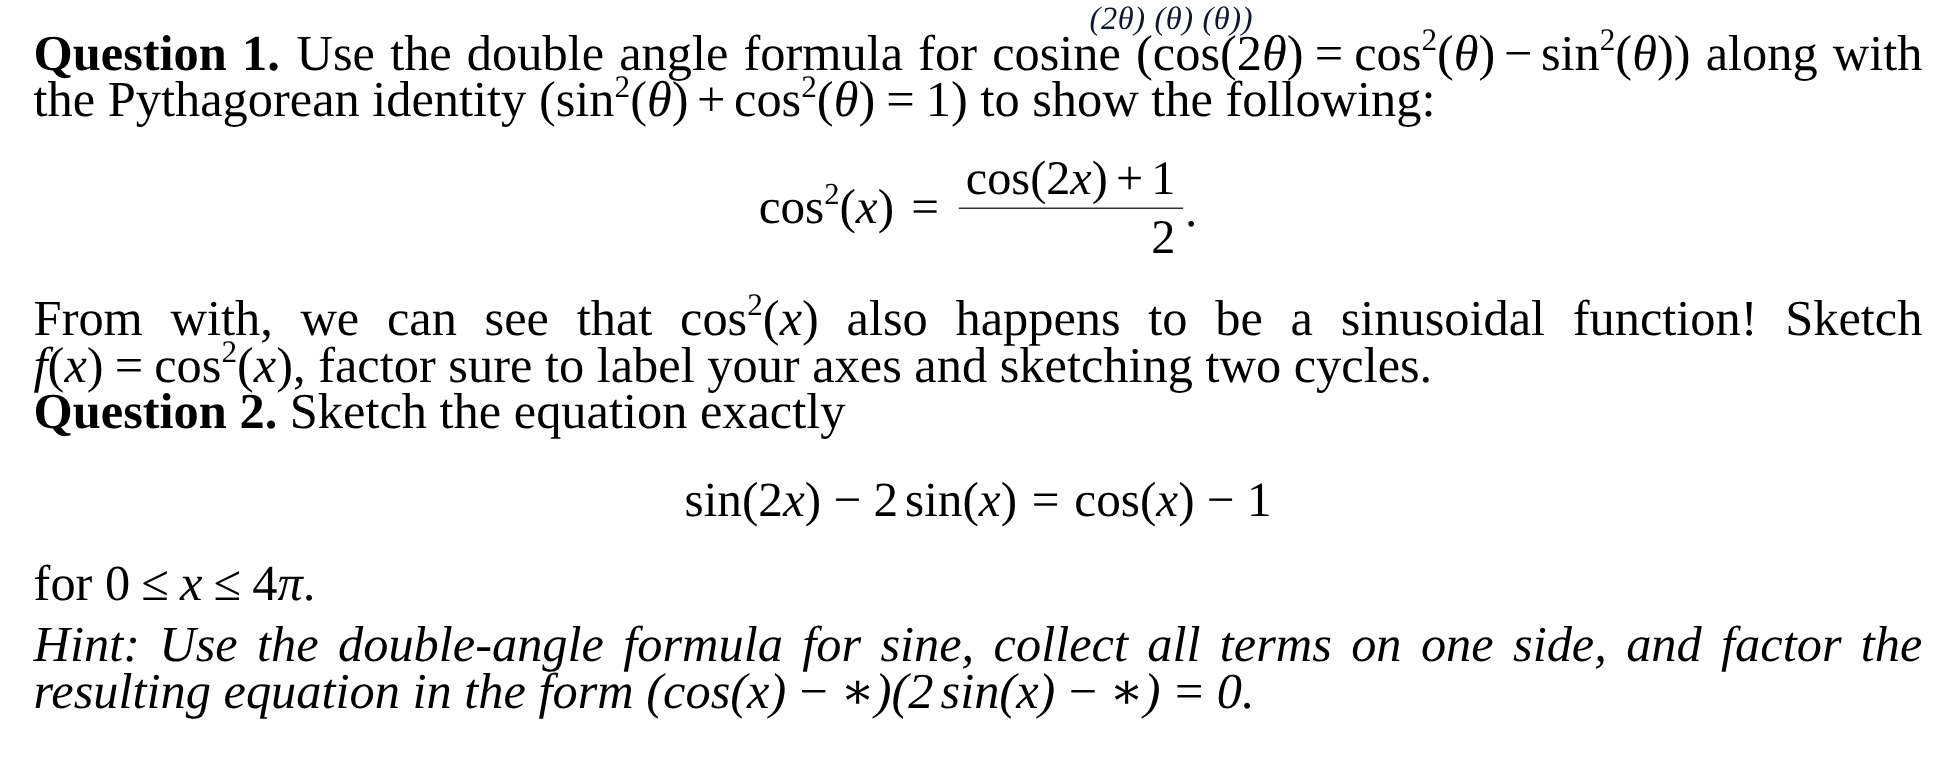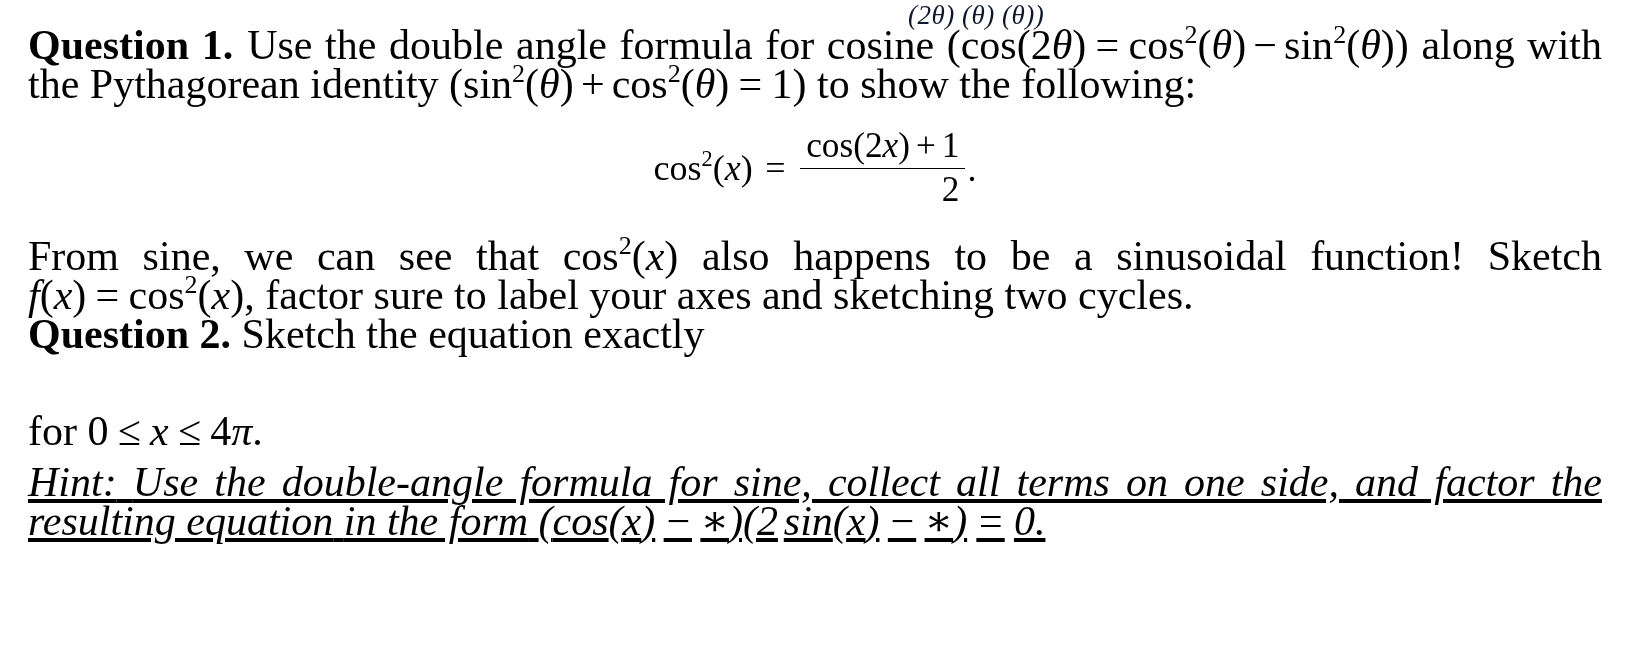--- a/index.html
+++ b/index.html
@@ -62,21 +62,21 @@
     line-height: 0;
     font-style: normal;
   }
   .op { padding: 0 0.17em; }
   .opeq { padding: 0 0.22em; }
   .thin { display: inline-block; width: 0.14em; }
 
   
   .display-eq {
     text-align: center;
-    font-size: 36px;
+    font-size: 41px;
     line-height: 1.1;
   }
   .frac {
     display: inline-block;
     vertical-align: middle;
     text-align: right;
     margin: 0 2px;
     position: relative;
     top: -0.08em;
   }
@@ -86,21 +86,21 @@
     border-bottom: 1.6px solid #000;
     font-size: 0.98em;
   }
   .frac .den {
     display: block;
     padding: 2px 6px 0 6px;
     font-size: 0.98em;
   }
   .eqperiod { vertical-align: -0.05em; }
 
-  .hint { font-style: italic; text-decoration: underline; }
+  .hint { font-style: italic; }
   .hint .mup { font-style: italic; }
   .hint .mi { font-style: italic; }
 
   .sp-eq1 { height: 26px; }
   .sp-eq1b { height: 24px; }
   .sp-eq2 { height: 30px; }
   .sp-eq2b { height: 28px; }
   .sp-hint { height: 12px; }
 </style>
 </head>
@@ -126,37 +126,40 @@
   <div class="sp-eq1"></div>
 
   <div class="display-eq">
     <span><span class="mup">cos</span><sup class="pw">2</sup>(<span class="mi">x</span>)</span><span class="opeq" style="padding:0 .35em;">=</span><span class="frac"><span class="num"><span class="mup">cos</span>(2<span class="mi">x</span>)<span class="op">+</span>1</span><span class="den">2</span></span><span class="eqperiod">.</span>
   </div>
 
   <div class="sp-eq1b"></div>
 
   <div class="block">
     <p class="para">
-      <span>From sine, we can see that</span>
+      <span>From with, we can see that</span>
       <span><span class="mup">cos</span><sup class="pw">2</sup>(<span class="mi">x</span>)</span>
       <span>also happens to be a sinusoidal function! Sketch</span>
       <span><span class="mi">f</span>(<span class="mi">x</span>)<span class="opeq">=</span><span class="mup">cos</span><sup class="pw">2</sup>(<span class="mi">x</span>)</span><span>, factor</span>
       <span>sure to label your axes and sketching two cycles.</span>
     </p>
   </div>
 
   <div class="block">
     <p class="para nojust">
       <span class="qhead">Question 2.</span>
       <span>Sketch the equation exactly</span>
     </p>
   </div>
 
   <div class="sp-eq2"></div>
 
+  <div class="display-eq">
+    <span><span class="mup">sin</span>(2<span class="mi">x</span>)<span class="op" style="padding:0 .25em;">−</span>2<span class="thin"></span><span class="mup">sin</span>(<span class="mi">x</span>)</span><span class="opeq" style="padding:0 .3em;">=</span><span><span class="mup">cos</span>(<span class="mi">x</span>)<span class="op" style="padding:0 .25em;">−</span>1</span>
+  </div>
 
   <div class="sp-eq2b"></div>
 
   <div class="block">
     <p class="para nojust">
       <span>for</span>
       <span><span class="mup">0</span><span class="opeq" style="padding:0 .22em;">≤</span><span class="mi">x</span><span class="opeq" style="padding:0 .22em;">≤</span><span>4<span class="mi">π</span></span><span>.</span></span>
     </p>
   </div>
 

